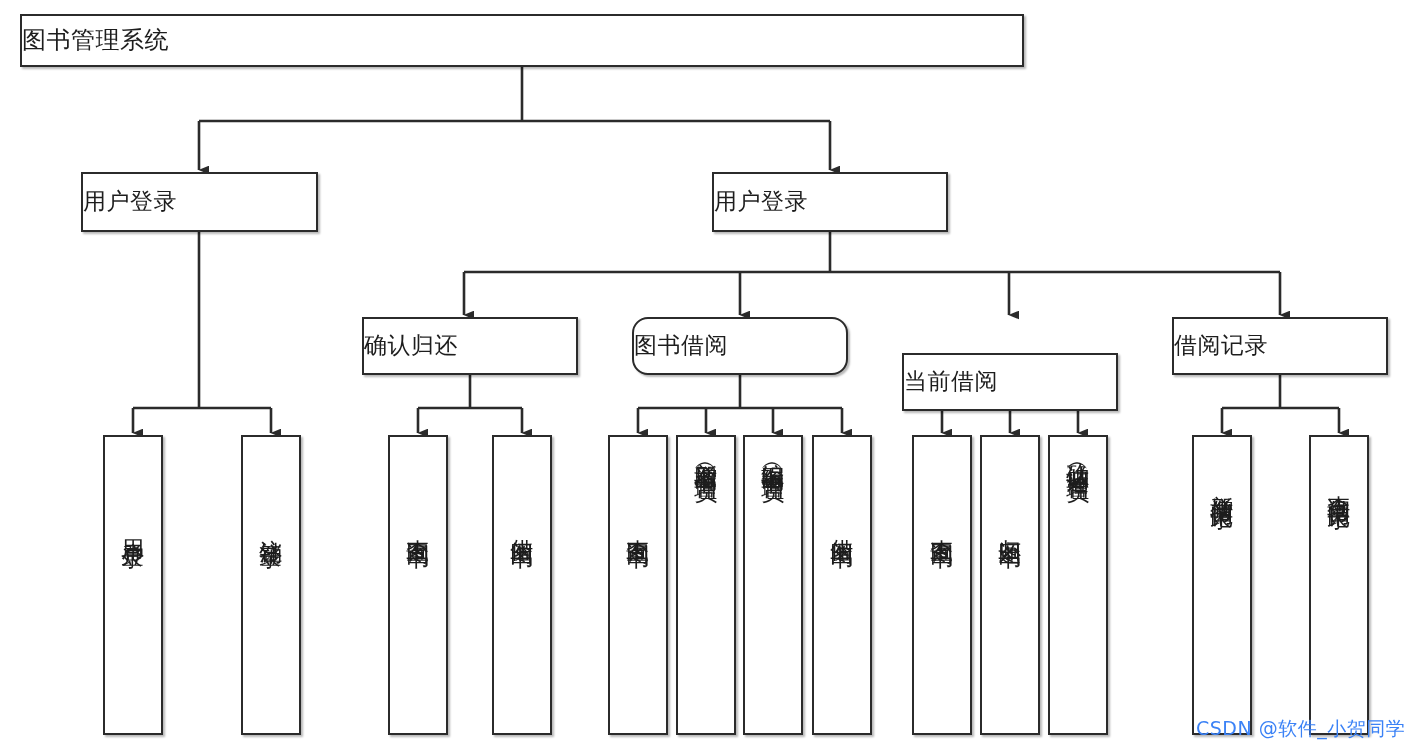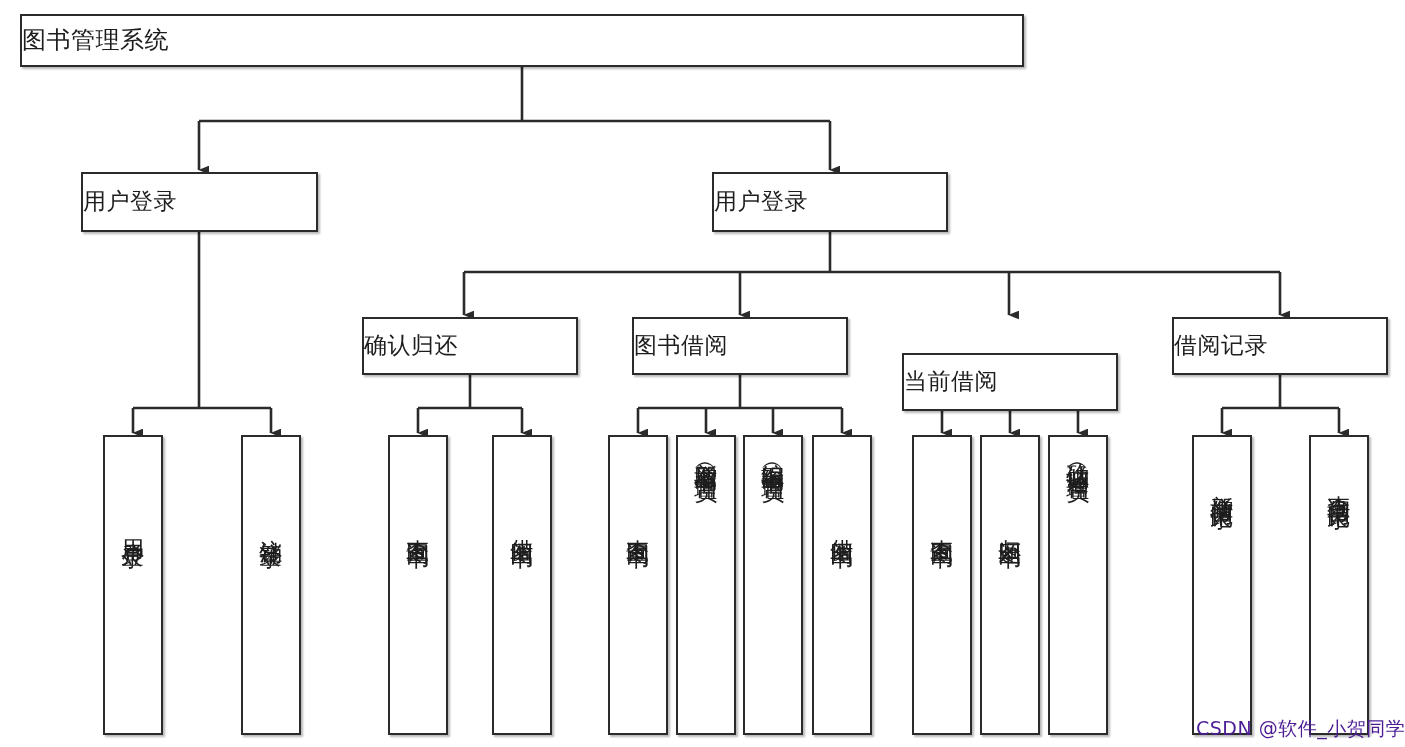--- a/index.html
+++ b/index.html
@@ -54,21 +54,21 @@
     text-orientation: upright;
     white-space: normal;
     font-size: 23px;
     line-height: 1.16;
     letter-spacing: 2.5px;
     display: block;
     max-height: 100%;
   }
   .watermark {
     position: absolute;
-    color: #4c1d95;
+    color: #3b82f6;
     font-size: 19px;
     letter-spacing: 0.5px;
     white-space: nowrap;
     user-select: none;
   }
 </style>
 </head>
 <body>
 
 <div id="canvas">
@@ -132,21 +132,21 @@
   </div>
 
   <div class="node" style="left:712px; top:172px; width:236px; height:60px;">
     <span class="label">用户登录</span>
   </div>
 
   <div class="node" style="left:362px; top:317px; width:216px; height:58px;">
     <span class="label">确认归还</span>
   </div>
 
-  <div class="node" style="left:632px; top:317px; width:216px; height:58px;">
+  <div class="node" style="left:632px; top:317px; width:216px; height:58px;border-radius:16px;">
     <span class="label">图书借阅</span>
   </div>
 
   <div class="node" style="left:902px; top:317px; width:216px; height:58px;margin-top:36px;">
     <span class="label">当前借阅</span>
   </div>
 
   <div class="node" style="left:1172px; top:317px; width:216px; height:58px;">
     <span class="label">借阅记录</span>
   </div>

